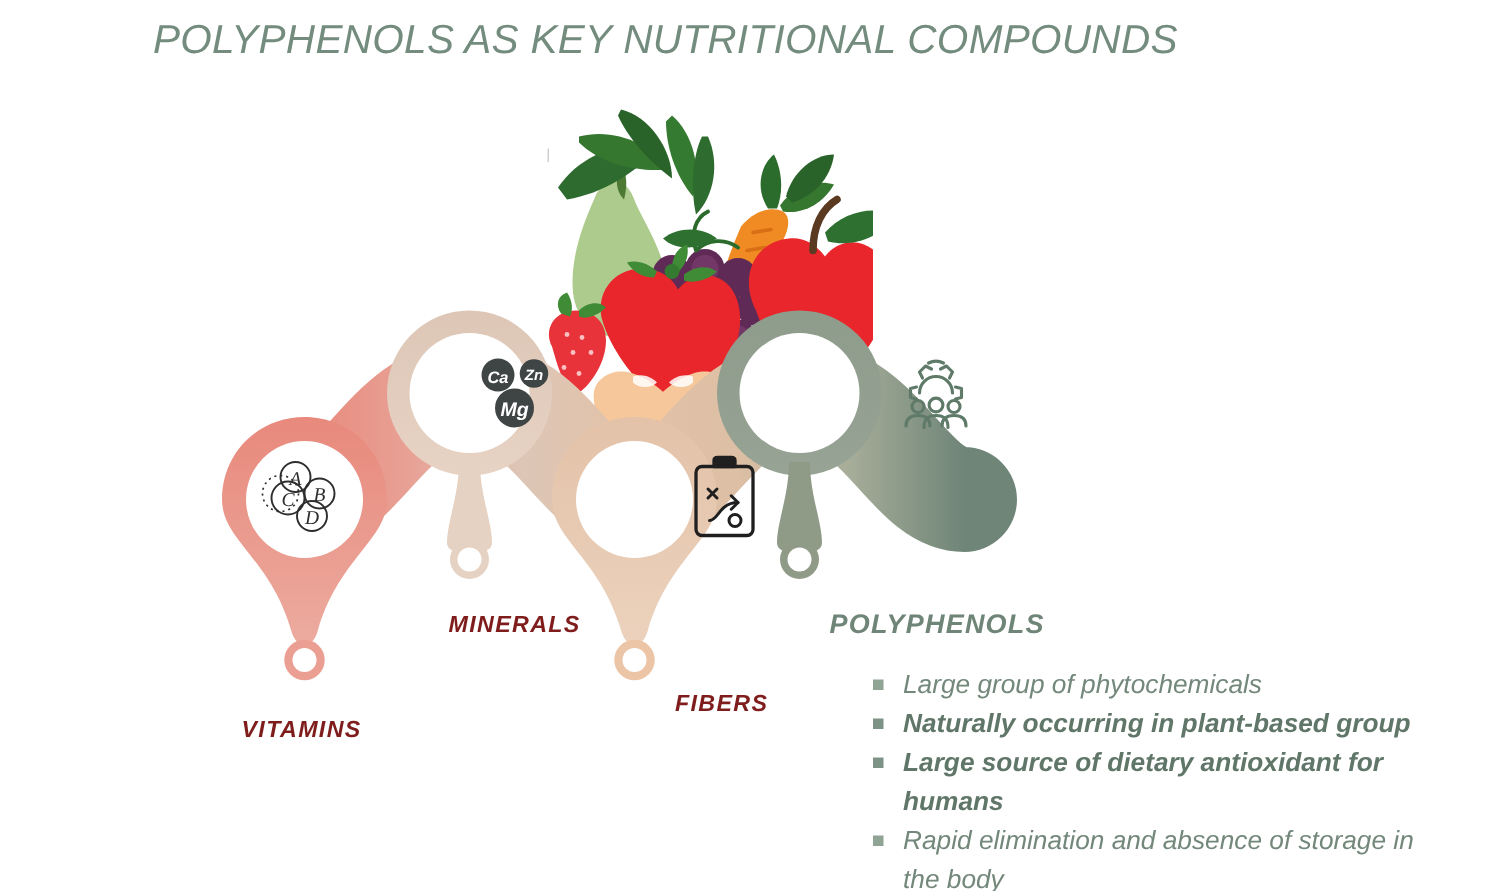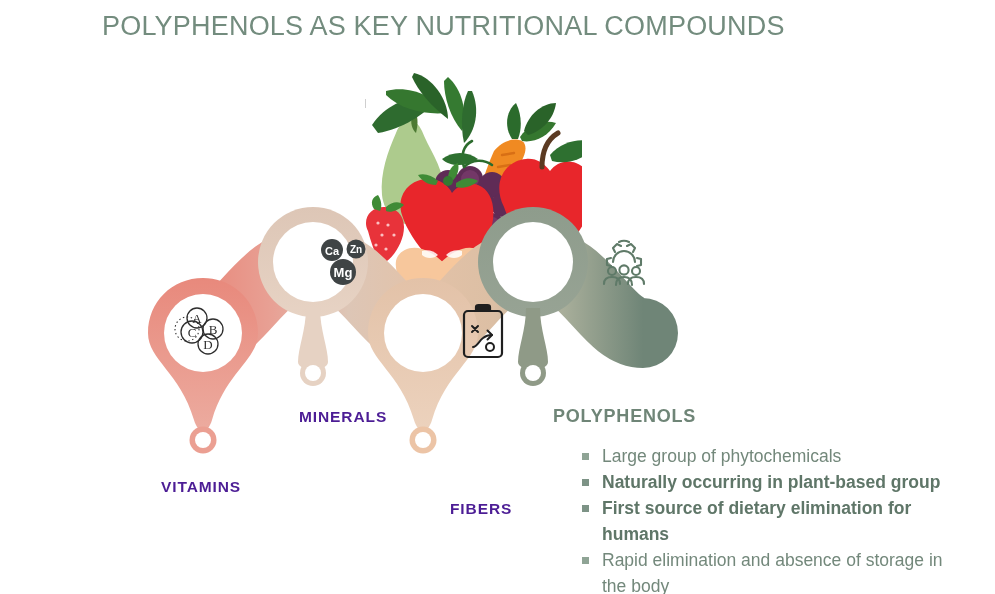--- a/index.html
+++ b/index.html
@@ -1,21 +1,21 @@
 <!DOCTYPE html>
 <html><head>
 <meta charset="utf-8">
 <style>
   html,body{margin:0;padding:0;}
   body{
     width:995px;height:594px;overflow:hidden;background:#ffffff;
     font-family:"Liberation Sans", sans-serif;
     -webkit-font-smoothing:antialiased;
   }
-  #stage{position:relative;width:995px;height:454px;background:#fff;}
+  #stage{position:relative;width:995px;height:454px;background:#fff;font-style:italic;}
 
   
   #page-title{
     position:absolute;left:102px;top:11px;
     font-size:27px;letter-spacing:0.2px;
     color:#738c7e;font-weight:400;white-space:nowrap;
   }
 
   
   #illustration{position:absolute;left:352px;top:55px;width:230px;height:240px;}
@@ -29,25 +29,25 @@
   .node-icon{position:absolute;display:flex;align-items:center;justify-content:center;text-align:center;}
   #icon-vitamins{left:170px;top:299px;width:66px;height:66px;}
   #icon-minerals{left:311px;top:228px;width:66px;height:66px;}
   #icon-fibers{left:451px;top:301px;width:64px;height:64px;}
   #icon-polyphenols{left:591px;top:228px;width:66px;height:66px;}
   .node-icon svg{display:block;}
 
   
   .cat-label{
     position:absolute;font-size:15.5px;font-weight:700;
-    letter-spacing:0.9px;color:#4c1d95;white-space:nowrap;
+    letter-spacing:0.9px;color:#7f1d1d;white-space:nowrap;
   }
   #label-vitamins{left:161px;top:478px;}
   #label-minerals{left:299px;top:408px;}
-  #label-fibers{left:450px;top:500px;}
+  #label-fibers{left:450px;top:461px;}
 
   
   #poly-block{position:absolute;left:553px;top:406px;width:432px;}
   #poly-heading{
     font-size:18px;font-weight:700;letter-spacing:0.8px;
     color:#6f8577;margin:0 0 3px 0;
   }
   #poly-list{list-style:none;margin:16px;padding:0;}
   #poly-list li{
     position:relative;padding-left:33px;
@@ -305,21 +305,21 @@
       <li>
         <span class="bullet-sq"></span>
         <span>Large group of phytochemicals</span>
       </li>
       <li class="bold">
         <span class="bullet-sq"></span>
         <span>Naturally occurring in plant-based group</span>
       </li>
       <li class="bold">
         <span class="bullet-sq"></span>
-        <span>First source of dietary elimination for humans</span>
+        <span>Large source of dietary antioxidant for humans</span>
       </li>
       <li>
         <span class="bullet-sq"></span>
         <span>Rapid elimination and absence of storage in the body</span>
       </li>
     </ul>
   </div>
 
 </div>
 

